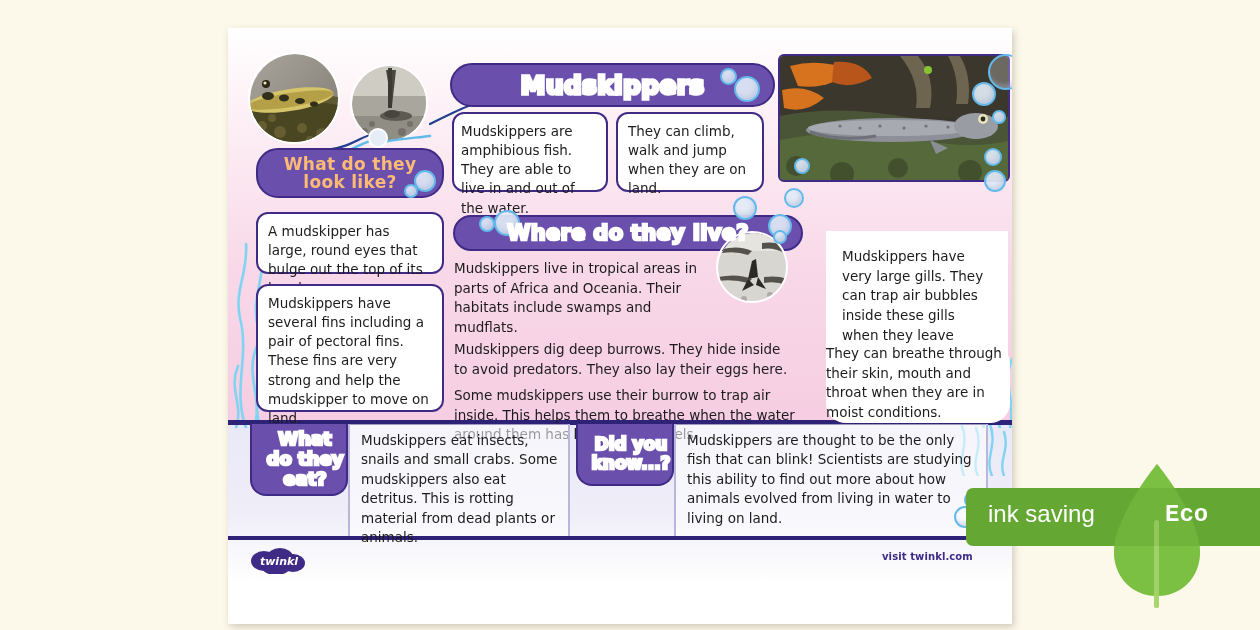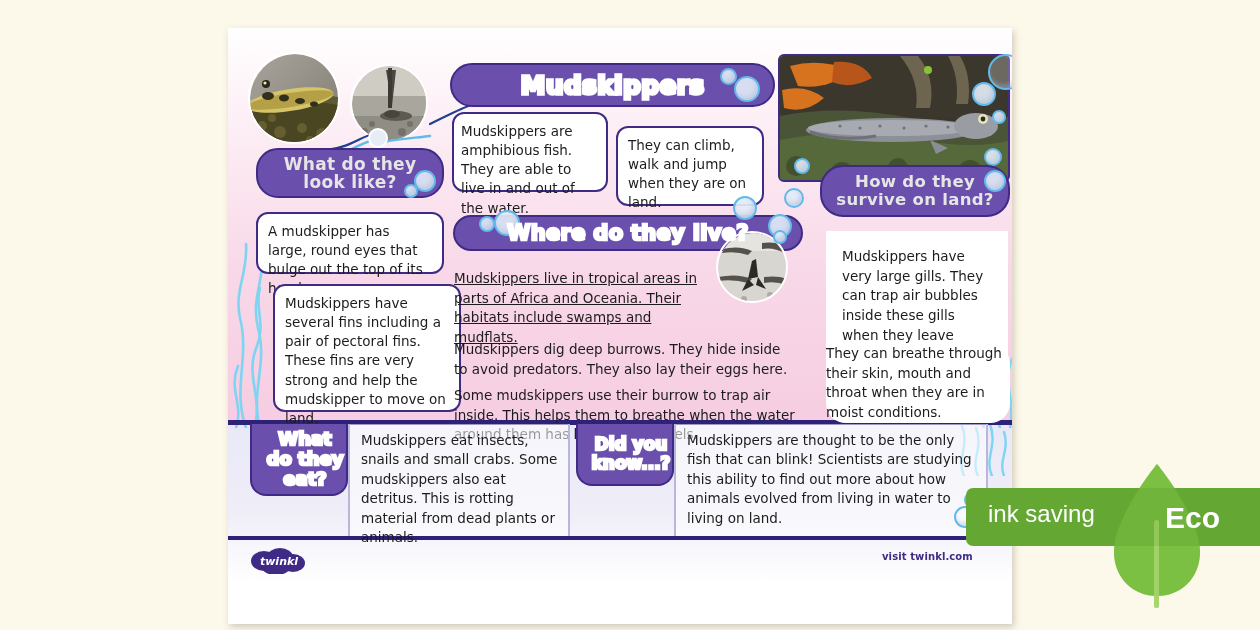--- a/index.html
+++ b/index.html
@@ -53,21 +53,21 @@
     font-weight: bold;
     text-align: center;
     display: flex; align-items: center; justify-content: center;
     letter-spacing: .3px;
     text-shadow: -1.4px -1.4px 0 #fff, 1.4px -1.4px 0 #fff,
                  -1.4px 1.4px 0 #fff, 1.4px 1.4px 0 #fff,
                  0 0 2px #fff;
     color: #6a4fad;
     line-height: 1.08;
   }
-  .pill span { color:#e5e5e5; -webkit-text-stroke:0; text-shadow:none;
+  .pill span { color:#fdba74; -webkit-text-stroke:0; text-shadow:none;
                paint-order: stroke fill; }
 
   
   #title-pill {
     left: 222px; top: 35px; width: 325px; height: 44px;
     font-size: 25px;
     border-radius: 24px;
   }
   #title-pill .txt {
     color: #ffffff;
@@ -174,22 +174,22 @@
     background: #64a833; border-radius: 7px 0 0 7px;
   }
   .eco-leaf { position: absolute; left: 148px; top: 0px; }
   .eco-ink {
     position: absolute; left: 22px; top: 40px;
     color: #ffffff; font-size: 24px; font-weight: normal;
     font-family: "Liberation Sans", sans-serif;
   }
   .eco-eco {
     position: absolute; left: 199px; top: 41px;
-    color: #ffffff; font-size: 30px; font-weight: bold;
-    font-family: Liberation Sans, sans-serif;
+    color: #ffffff; font-size: 24px; font-weight: bold;
+    font-family: Liberation Mono, monospace;
   }
 </style>
 </head>
 <body>
 
 <div class="stage">
   <div class="poster">
 
     <div class="bg-main"></div>
     <div class="bg-bottom"></div>
@@ -301,21 +301,21 @@
       <circle cx="70" cy="58" r="9" fill="#e7edf6" stroke="#ffffff" stroke-width="2"></circle>
     </svg>
 
     <div class="pill" id="title-pill">
       <span class="txt">Mudskippers</span>
     </div>
     <div class="bub" style="left:492px; top:40px; width:17px; height:17px;"></div>
     <div class="bub" style="left:506px; top:48px; width:26px; height:26px;"></div>
 
     <div class="wbox" style="left:224px; top:84px; width:156px; height:80px;padding-left:7px;">Mudskippers are amphibious fish. They are able to live in and out of the water.</div>
-    <div class="wbox" style="left:388px; top:98px; width:148px; height:80px;">They can climb, walk and jump when they are on land.</div>
+    <div class="wbox" style="left:388px; top:84px; width:148px; height:80px;">They can climb, walk and jump when they are on land.</div>
 
     <div class="rect-photo" style="left:550px; top:26px; width:232px; height:128px;">
       <svg width="232" height="128" viewBox="0 0 232 128">
         <rect width="232" height="128" fill="#39352c"></rect>
         <path d="M0 0 H232 V62 H0Z" fill="#3b372d"></path>
         <g fill="#d7721f">
           <path d="M10 10 Q40 2 70 14 Q52 34 18 30Z"></path>
           <path d="M2 34 Q26 28 44 42 Q26 58 4 52Z"></path>
         </g>
         <g fill="#b8551a">
@@ -363,21 +363,21 @@
     <div class="pill" style="left:28px; top:120px; width:188px; height:50px; font-size:17px; border-radius:22px;">
       <span class="txt">
         <span>What do they</span><br>
         <span>look like?</span>
       </span>
     </div>
     <div class="bub" style="left:186px; top:142px; width:22px; height:22px;"></div>
     <div class="bub" style="left:176px; top:156px; width:14px; height:14px;"></div>
 
     <div class="wbox" style="left:28px; top:184px; width:188px; height:62px;">A mudskipper has large, round eyes that bulge out the top of its head.</div>
-    <div class="wbox" style="left:45px; top:256px; width:188px; height:128px;">Mudskippers have several fins including a pair of pectoral fins. These fins are very strong and help the mudskipper to move on land.</div>
+    <div class="wbox" style="left:28px; top:256px; width:188px; height:128px;">Mudskippers have several fins including a pair of pectoral fins. These fins are very strong and help the mudskipper to move on land.</div>
 
     <div class="pill" style="left:225px; top:187px; width:350px; height:36px; font-size:21px; border-radius:19px;">
       <span class="txt">Where do they live?</span>
     </div>
     <div class="bub" style="left:251px; top:188px; width:16px; height:16px;"></div>
     <div class="bub" style="left:266px; top:182px; width:26px; height:26px;"></div>
     <div class="bub" style="left:505px; top:168px; width:24px; height:24px;"></div>
     <div class="bub" style="left:540px; top:186px; width:24px; height:24px;"></div>
 
     <div class="circ-photo" style="left:488px; top:203px; width:72px; height:72px;">
@@ -403,30 +403,24 @@
             <circle cx="10" cy="62" r="3"></circle>
               <circle cx="26" cy="66" r="3"></circle>
             <circle cx="52" cy="62" r="3"></circle>
               <circle cx="64" cy="66" r="3"></circle>
           </g>
         </g>
       </svg>
     </div>
     <div class="bub" style="left:545px; top:202px; width:14px; height:14px;"></div>
 
-    <div class="ptext" style="left:226px; top:241px; width:258px;text-decoration:underline;">Mudskippers live in tropical areas in parts of Africa and Oceania. Their habitats include swamps and mudflats.</div>
+    <div class="ptext" style="left:226px; top:231px; width:258px;">Mudskippers live in tropical areas in parts of Africa and Oceania. Their habitats include swamps and mudflats.</div>
     <div class="ptext" style="left:226px; top:312px; width:344px;">Mudskippers dig deep burrows. They hide inside to avoid predators. They also lay their eggs here.</div>
     <div class="ptext" style="left:226px; top:358px; width:344px;">Some mudskippers use their burrow to trap air inside. This helps them to breathe when the water around them has low oxygen levels.</div>
 
-    <div class="pill" style="left:592px; top:137px; width:190px; height:52px; font-size:16.5px; border-radius:23px;">
-      <span class="txt">
-        <span>How do they</span><br>
-        <span>survive on land?</span>
-      </span>
-    </div>
     <div class="bub" style="left:756px; top:142px; width:22px; height:22px;"></div>
 
     <div class="ptext" style="left:598px; top:203px; width:182px; background:#fff; padding:16px;">Mudskippers have very large gills. They can trap air bubbles inside these gills when they leave water.</div>
     <div class="ptext" style="left:598px; top:316px; width:184px; background:#fff; padding:0;border-radius:20px;">They can breathe through their skin, mouth and throat when they are in moist conditions.</div>
     <div style="position:absolute; left:590px; top:182px; width:194px; height:210px; background:#fff; z-index:-1;"></div>
 
     <div class="tab-badge" style="left:22px; top:396px; width:98px; height:72px;">
       <span class="txt">
         <span>What</span><br>
         <span>do they</span><br>

